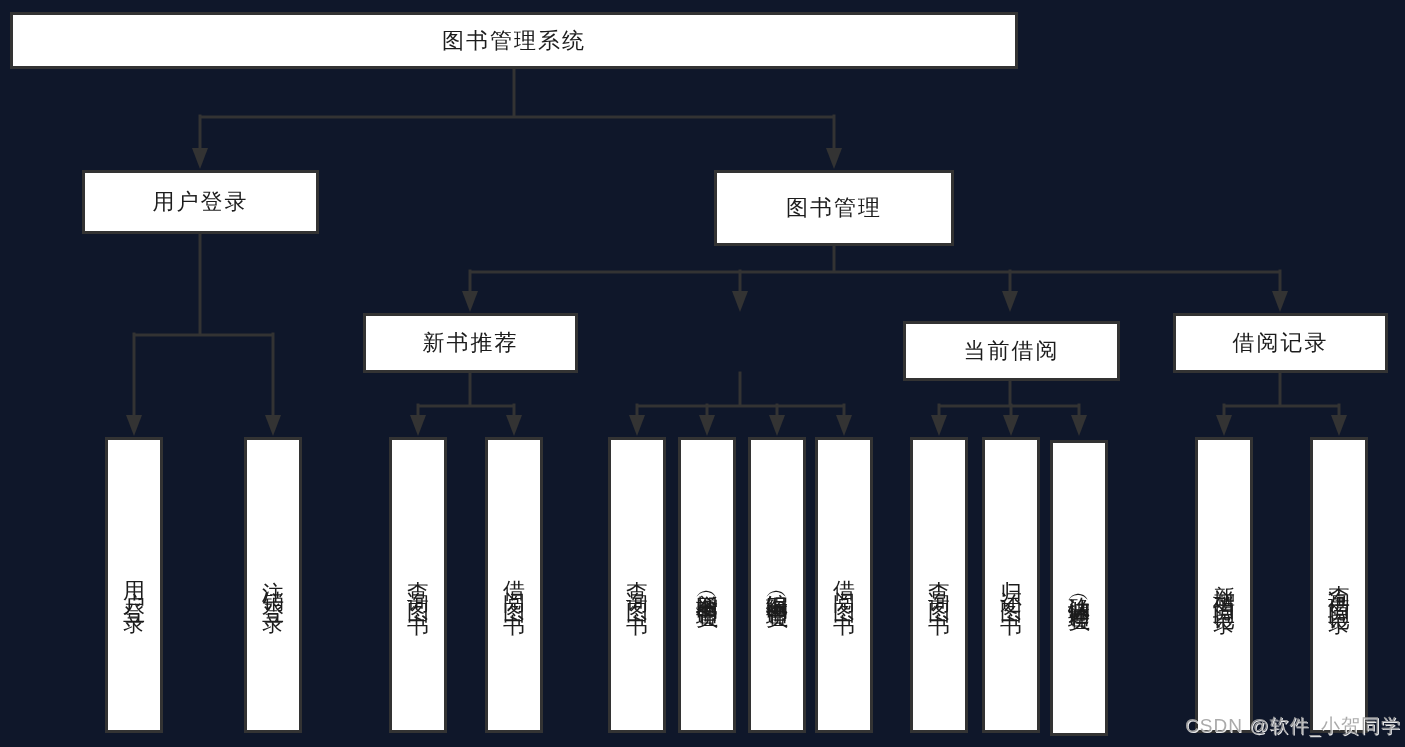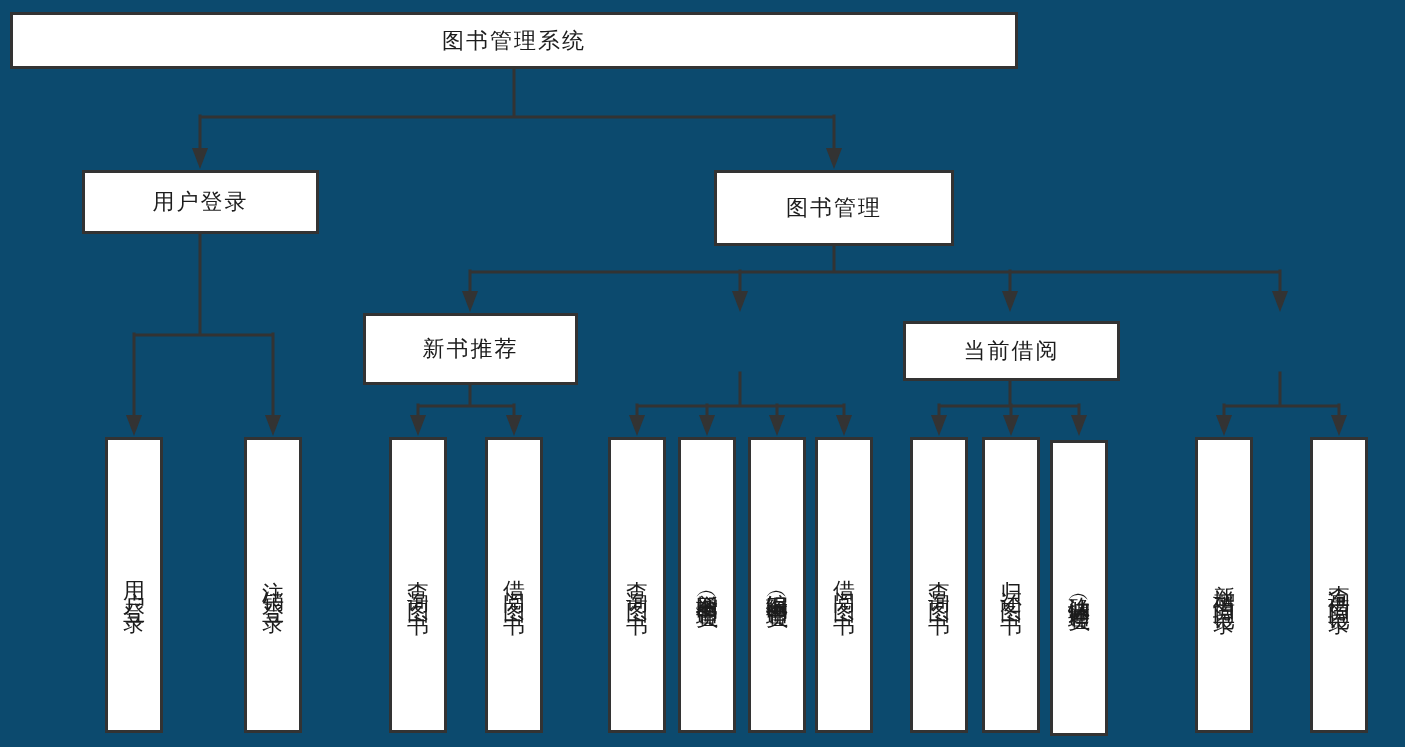--- a/index.html
+++ b/index.html
@@ -1,20 +1,20 @@
 <!DOCTYPE html>
 <html><head>
 <meta charset="utf-8">
 <style>
   html, body { margin: 0; padding: 0; background: #ffffff; }
   .canvas {
     position: relative;
     width: 1405px;
     height: 747px;
-    background: #0c4a6e;
+    background: #0f172a;
     overflow: hidden;
     font-family: "Liberation Sans", "DejaVu Sans", sans-serif;
     color: #1c1c1c;
   }
   svg.wires { position: absolute; left: 0; top: 0; z-index: 1; }
   .node {
     position: absolute;
     box-sizing: border-box;
     background: #ffffff;
     border: 3px solid #333333;
@@ -103,25 +103,28 @@
     <span>图书管理系统</span>
   </div>
 
   <div class="node hnode" style="left:82px;top:170px;width:237px;height:64px">
     <span>用户登录</span>
   </div>
   <div class="node hnode" style="left:714px;top:170px;width:240px;height:76px">
     <span>图书管理</span>
   </div>
 
-  <div class="node hnode" style="left:363px;top:313px;width:215px;height:72px">
+  <div class="node hnode" style="left:363px;top:313px;width:215px;height:60px">
     <span>新书推荐</span>
   </div>
   <div class="node hnode" style="left:903px;top:321px;width:217px;height:60px">
     <span>当前借阅</span>
+  </div>
+  <div class="node hnode" style="left:1173px;top:313px;width:215px;height:60px">
+    <span>借阅记录</span>
   </div>
 
   <div class="node vnode" style="left:105px;top:437px;width:58px;height:296px">
     <span style="letter-spacing: 11px;">用户登录</span>
   </div>
   <div class="node vnode" style="left:244px;top:437px;width:58px;height:296px">
     <span style="letter-spacing: 11px;">注销登录</span>
   </div>
 
   <div class="node vnode" style="left:389px;top:437px;width:58px;height:296px">
@@ -154,14 +157,15 @@
     <span style="letter-spacing: 2px;">确认归还（管理员）</span>
   </div>
 
   <div class="node vnode" style="left:1195px;top:437px;width:58px;height:296px">
     <span style="letter-spacing: 6px;">新增借阅记录</span>
   </div>
   <div class="node vnode" style="left:1310px;top:437px;width:58px;height:296px">
     <span style="letter-spacing: 6px;">查询借阅记录</span>
   </div>
 
+  <div class="watermark">CSDN @软件_小贺同学</div>
 
 </div>
 
 </body></html>

